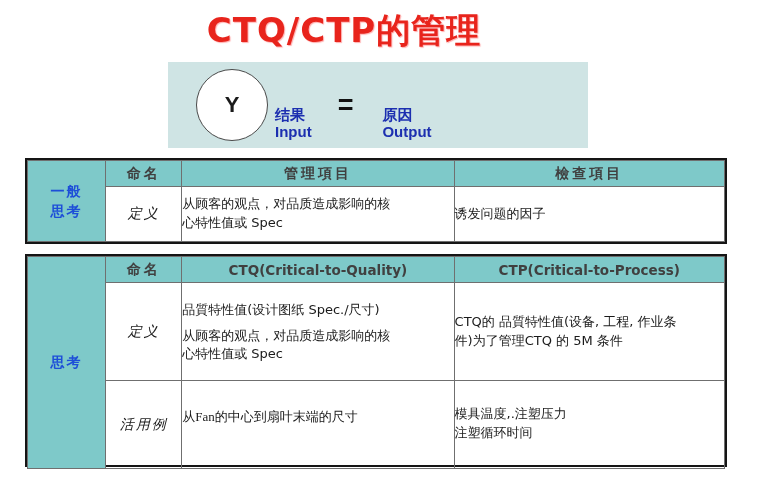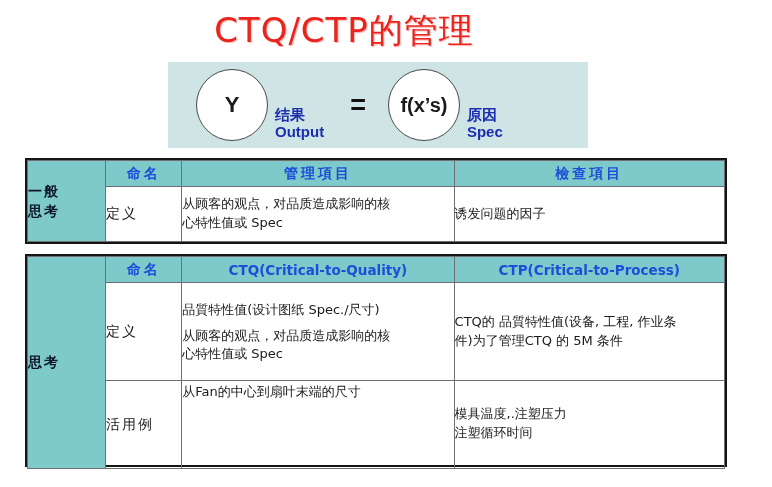--- a/index.html
+++ b/index.html
@@ -16,21 +16,21 @@
   }
 
   
   .title {
     position: absolute;
     left: 0;
     top: 8px;
     width: 688px;
     text-align: center;
     font-size: 34px;
-    font-weight: normal;
+    font-weight: bold;
     color: #e8241c;
     letter-spacing: 1px;
     text-shadow: 1px 1px 1px rgba(255,160,160,0.85);
     font-family: "DejaVu Sans", "Liberation Sans", sans-serif;
     white-space: nowrap;
   }
 
   
   .formula-box {
     position: absolute;
@@ -112,44 +112,47 @@
     vertical-align: middle;
     box-sizing: border-box;
   }
   .col-side { width: 78px; }
   .col-name { width: 76px; }
   .col-mid  { width: 272px; }
   .col-right{ width: 270px; }
 
   .side-cell {
     background: #7ec9c9;
-    color: #0f172a;
+    color: #1d4ed8;
+    text-align: center;
     font-size: 14px;
     font-weight: bold;
     line-height: 1.45;
     font-family: "DejaVu Sans", "Liberation Sans", sans-serif;
     letter-spacing: 2px;
     border-right: 1px solid #5f5f5f;
   }
   .hdr {
     background: #7ec9c9;
-    color: #1d4ed8;
+    color: #404040;
     text-align: center;
     font-weight: bold;
     height: 26px;
     font-family: "DejaVu Sans", "Liberation Sans", sans-serif;
   }
   .hdr.cn  { font-size: 14px; letter-spacing: 3px; }
   .hdr.en  { font-size: 13.5px; letter-spacing: 0px; }
 
   .namecell {
+    text-align: center;
     font-size: 14px;
     color: #1a1a1a;
     letter-spacing: 2px;
     font-family: "DejaVu Sans", "Liberation Sans", sans-serif;
+    font-style: italic;
   }
   .bodycell {
     font-size: 13px;
     color: #1a1a1a;
     line-height: 1.45;
     padding: 4px 7px;
     font-family: "DejaVu Sans", "Liberation Sans", sans-serif;
     vertical-align: middle;
   }
   .bodycell .ln { display: block; }
@@ -161,32 +164,29 @@
 <div class="title">CTQ/CTP的管理</div>
 
 <div class="formula-box">
 
   <div class="circle y">
     <span>Y</span>
   </div>
 
   <div class="cn-en">
     <div class="cn">结果</div>
-    <div class="en">Output</div>
+    <div class="en">Input</div>
   </div>
 
   <div class="equals">=</div>
 
-  <div class="circle fx">
-    <span>f(x’s)</span>
-  </div>
 
   <div class="cn-en">
     <div class="cn">原因</div>
-    <div class="en">Spec</div>
+    <div class="en">Output</div>
   </div>
 
 </div>
 
 <div class="tbl" id="table-general">
   <table>
     <colgroup>
       <col class="col-side">
         <col class="col-name">
         <col class="col-mid">
@@ -238,21 +238,21 @@
           <span class="ln" style="margin-top:7px;">从顾客的观点，对品质造成影响的核</span>
           <span class="ln">心特性值或 Spec</span>
         </td>
         <td class="bodycell">
           <span class="ln">CTQ的 品質特性值(设备, 工程, 作业条</span>
           <span class="ln">件)为了管理CTQ 的 5M 条件</span>
         </td>
       </tr>
       <tr style="height:88px;">
         <td class="namecell">活用例</td>
-        <td class="bodycell" style="vertical-align:top;padding-top:2px;">
+        <td class="bodycell" style="vertical-align:top;padding-top:27px;font-family:Liberation Serif, serif;">
           <span class="ln">从Fan的中心到扇叶末端的尺寸</span>
         </td>
         <td class="bodycell" style="vertical-align:top;padding-top:24px;">
           <span class="ln">模具温度,.注塑压力</span>
           <span class="ln">注塑循环时间</span>
         </td>
       </tr>
     </tbody>
   </table>
 </div>

